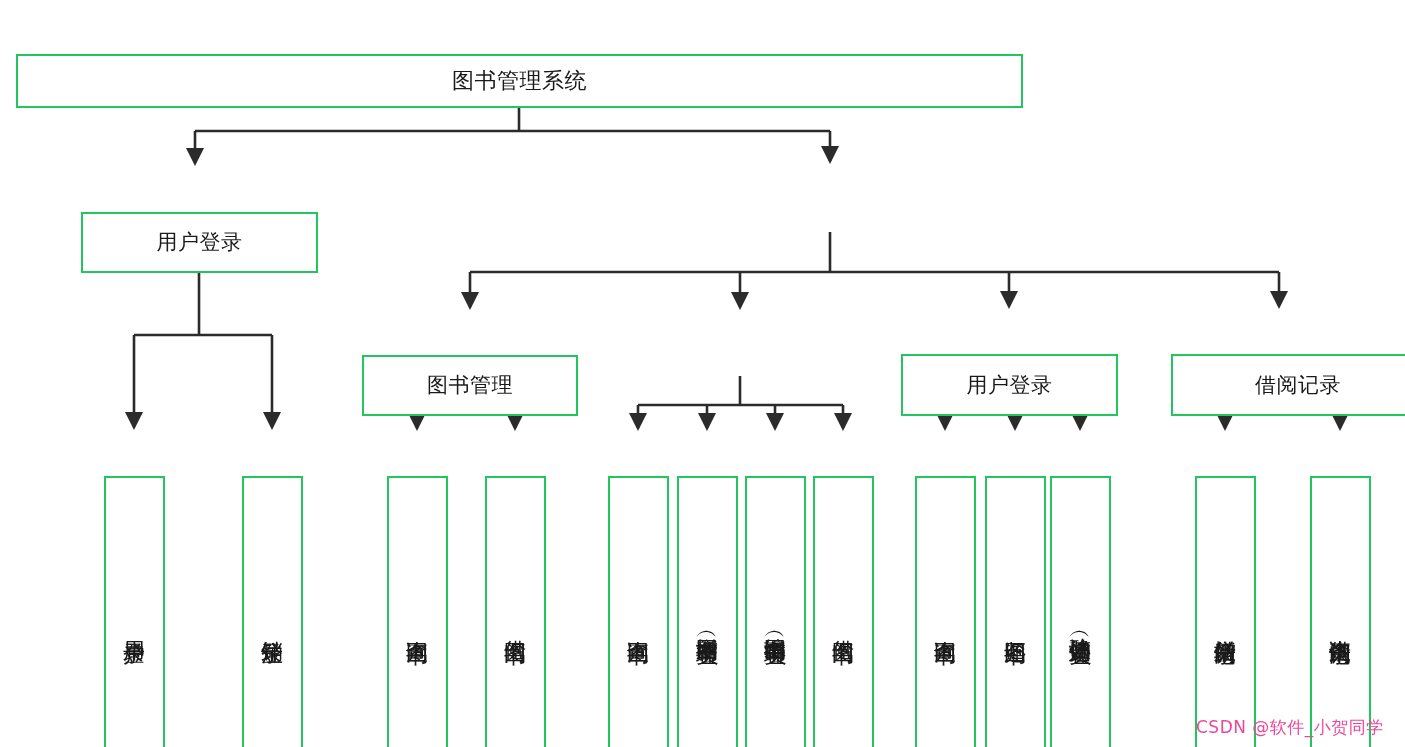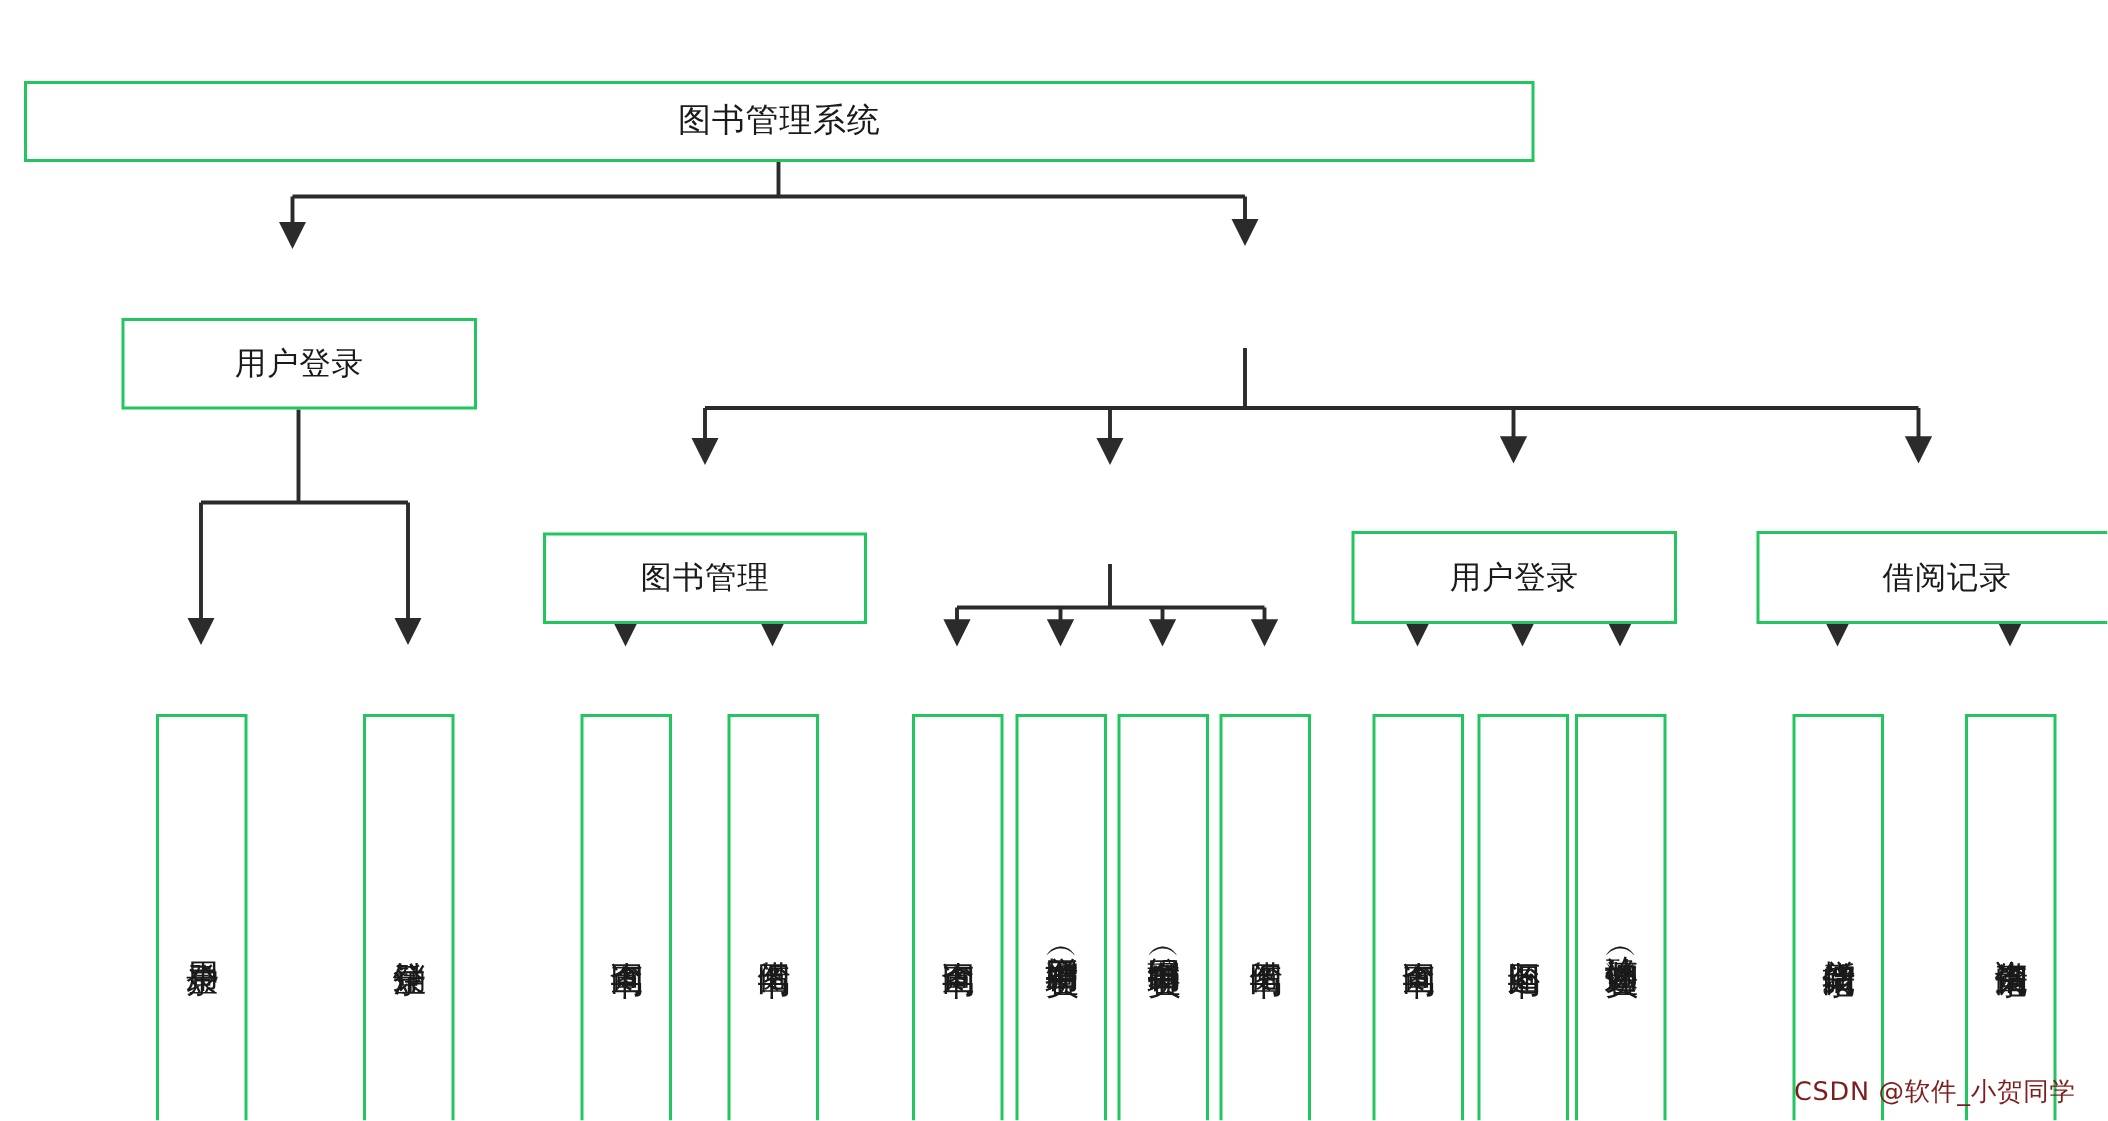--- a/index.html
+++ b/index.html
@@ -63,21 +63,21 @@
     width: 100%;
     height: 100%;
     display: flex;
     align-items: center;
     justify-content: center;
   }
   .watermark {
     position: absolute;
     font-family: "DejaVu Sans", "Liberation Sans", sans-serif;
     font-size: 17px;
-    color: #7f1d1d;
+    color: #ec4899;
     white-space: nowrap;
     letter-spacing: 0.5px;
   }
 </style>
 </head>
 <body>
 
 <div id="canvas">
 
   <svg id="edges" viewBox="0 0 1405 747" width="1405" height="747">

